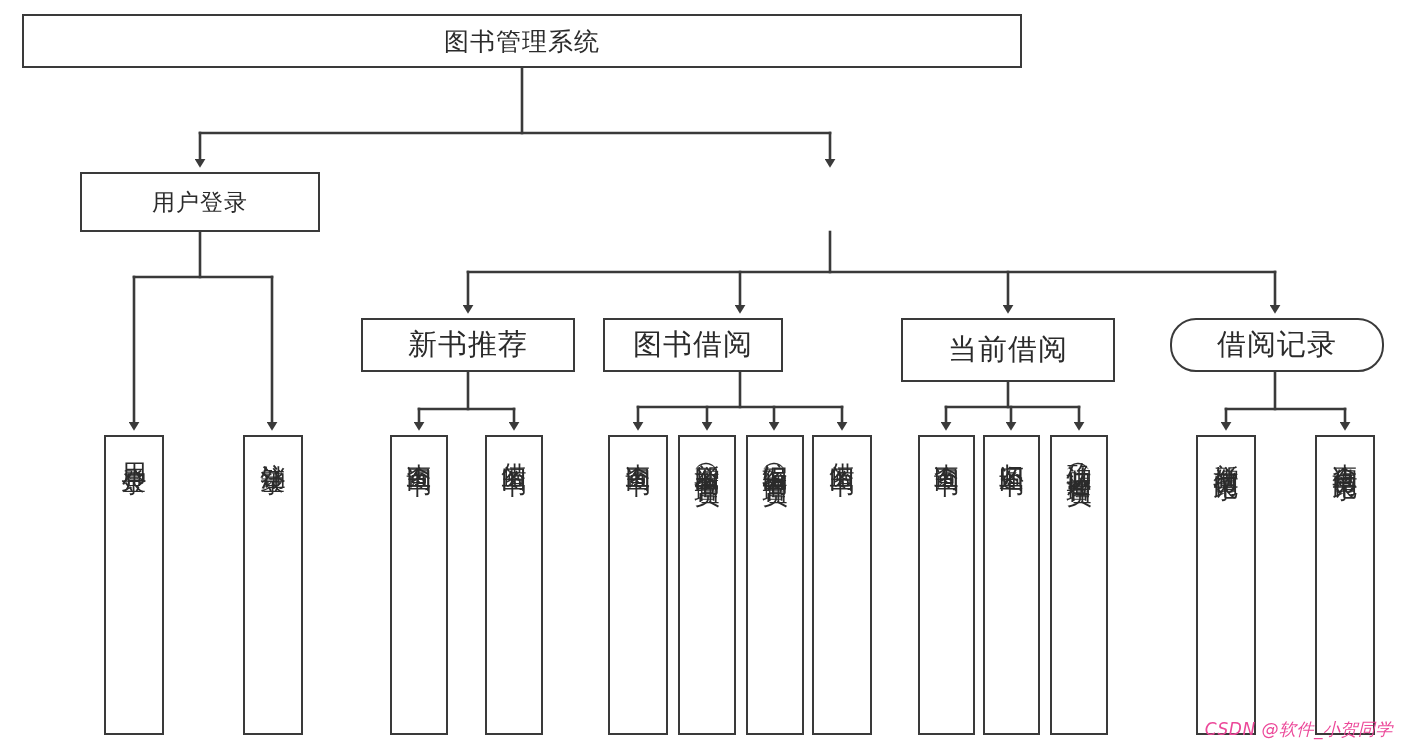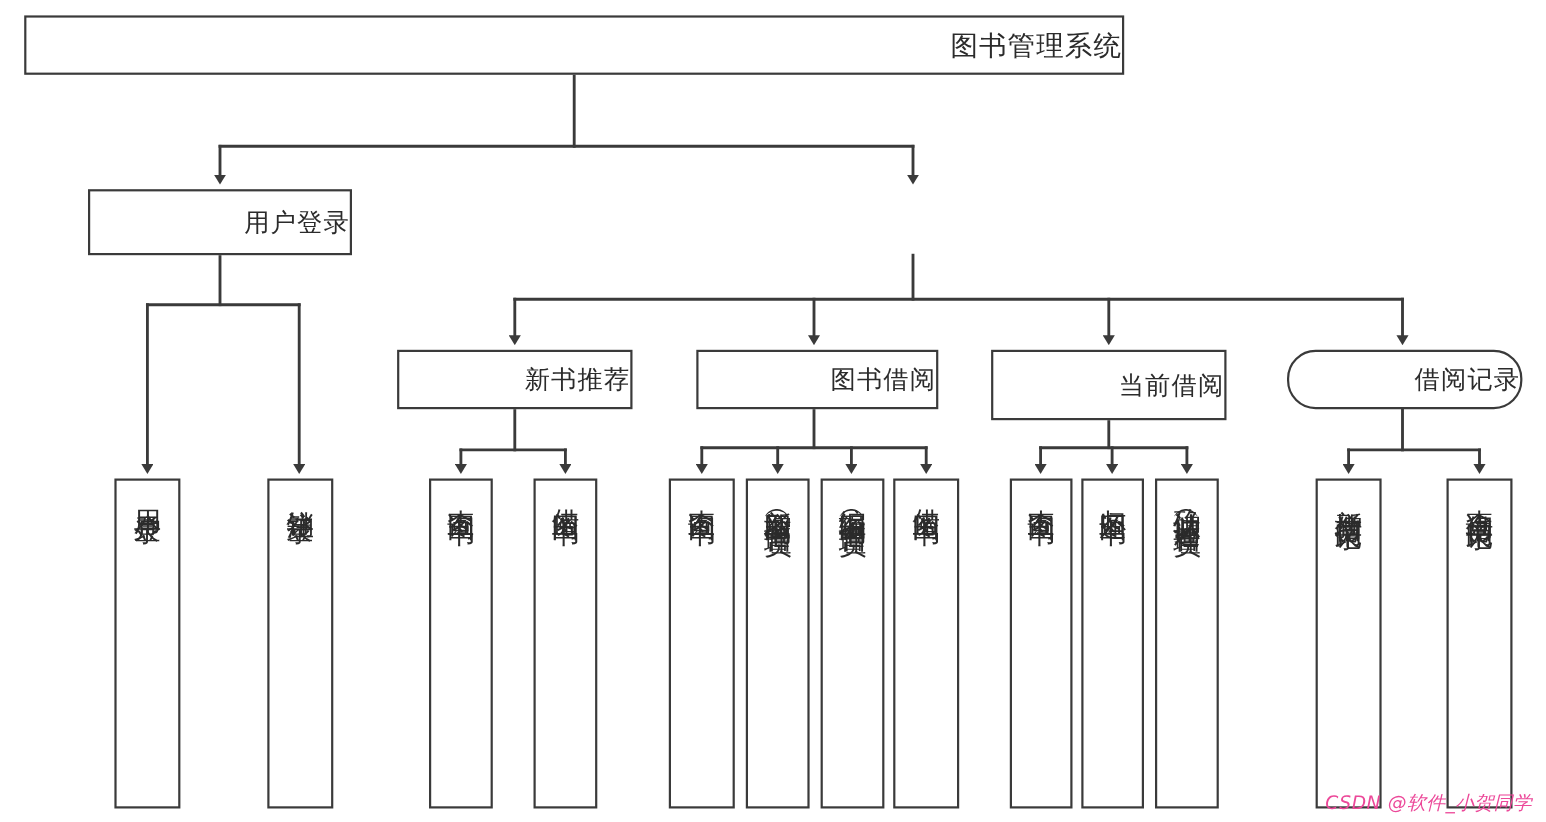--- a/index.html
+++ b/index.html
@@ -26,34 +26,34 @@
     height: 747px;
     pointer-events: none;
   }
   .node {
     position: absolute;
     box-sizing: border-box;
     background: #ffffff;
     border: 2px solid #3a3a3a;
     display: flex;
     align-items: center;
-    justify-content: flex-end;
+    justify-content: center;
     color: #2b2b2b;
     text-align: center;
   }
   .node.lvl0 {
     font-size: 25px;
     letter-spacing: 1px;
   }
   .node.lvl1 {
     font-size: 23px;
     letter-spacing: 1px;
   }
   .node.lvl2 {
-    font-size: 23px;
+    font-size: 29px;
     letter-spacing: 1px;
   }
   .node.leaf {
     font-size: 25px;
     padding: 6px 0;
     align-items: flex-start;
     justify-content: center;
   }
   .vtext {
     writing-mode: vertical-rl;
@@ -134,21 +134,21 @@
 
   <div class="node lvl1" style="left:80px; top:172px; width:240px; height:60px;">
     <span>用户登录</span>
   </div>
 
 
   <div class="node lvl2" style="left:361px; top:318px; width:214px; height:54px;">
     <span>新书推荐</span>
   </div>
 
-  <div class="node lvl2" style="left:633px; top:318px; width:220px; height:54px;">
+  <div class="node lvl2" style="left:603px; top:318px; width:180px; height:54px;">
     <span>图书借阅</span>
   </div>
 
   <div class="node lvl2" style="left:901px; top:318px; width:214px; height:64px;">
     <span>当前借阅</span>
   </div>
 
   <div class="node lvl2" style="left:1170px; top:318px; width:214px; height:54px;border-radius:26px;">
     <span>借阅记录</span>
   </div>

